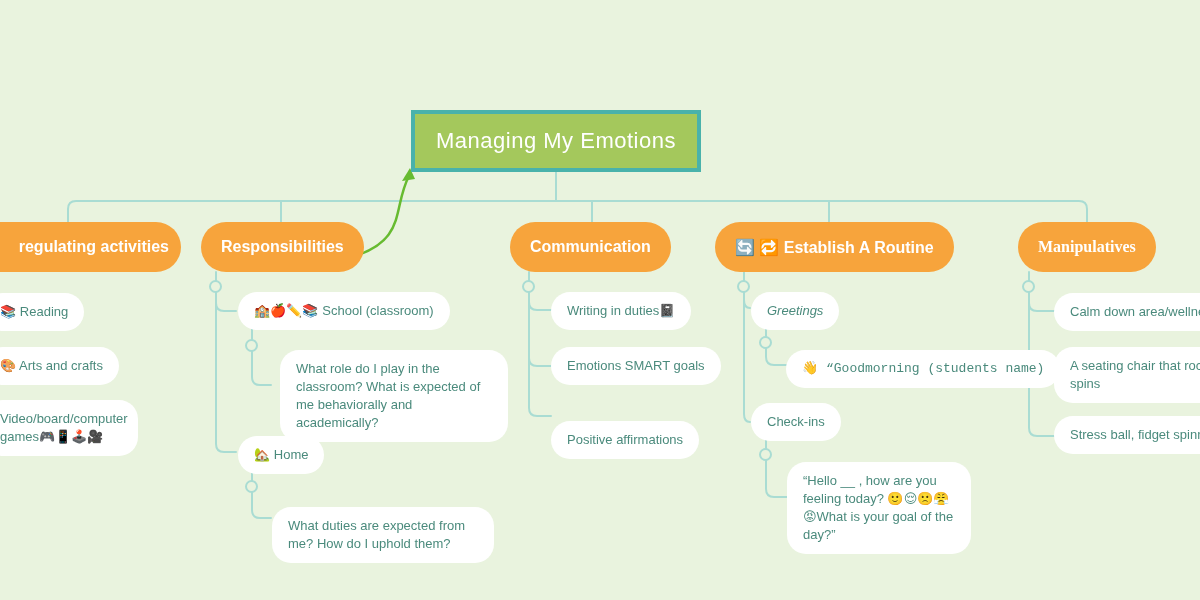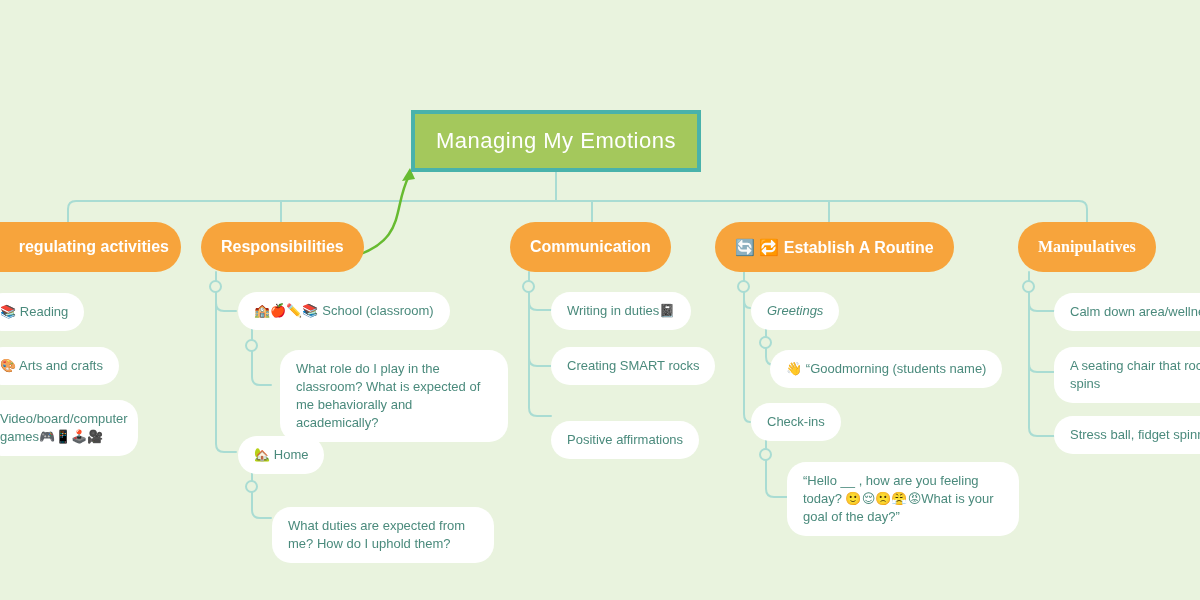--- a/index.html
+++ b/index.html
@@ -133,36 +133,36 @@
   <span>🏡 Home</span>
 </div>
 <div class="child wrap" style="left:272px;top:507px;width:222px;">
   <span>What duties are expected from me? How do I uphold them?</span>
 </div>
 
 <div class="child" style="left:551px;top:292px;">
   <span>Writing in duties📓</span>
 </div>
 <div class="child" style="left:551px;top:347px;">
-  <span>Creating SMART rocks</span>
+  <span>Emotions SMART goals</span>
 </div>
 <div class="child" style="left:551px;top:401px;margin-top:20px;">
   <span>Positive affirmations</span>
 </div>
 
 <div class="child" style="left:751px;top:292px;font-style:italic;">
   <span>Greetings</span>
 </div>
-<div class="child" style="left:770px;top:350px;">
+<div class="child" style="left:786px;top:350px;font-family:Liberation Mono, monospace;">
   <span>👋 “Goodmorning (students name)</span>
 </div>
 <div class="child" style="left:751px;top:403px;">
   <span>Check-ins</span>
 </div>
-<div class="child wrap" style="left:787px;top:462px;width:232px;">
+<div class="child wrap" style="left:787px;top:462px;width:184px;">
   <span>“Hello __ , how are you feeling today? 🙂😌🙁😤😡What is your goal of the day?”</span>
 </div>
 
 <div class="child" style="left:1054px;top:293px;">
   <span>Calm down area/wellness</span>
 </div>
 <div class="child wrap" style="left:1054px;top:347px;width:230px;">
   <span>A seating chair that rocks forth or spins</span>
 </div>
 <div class="child" style="left:1054px;top:416px;">

